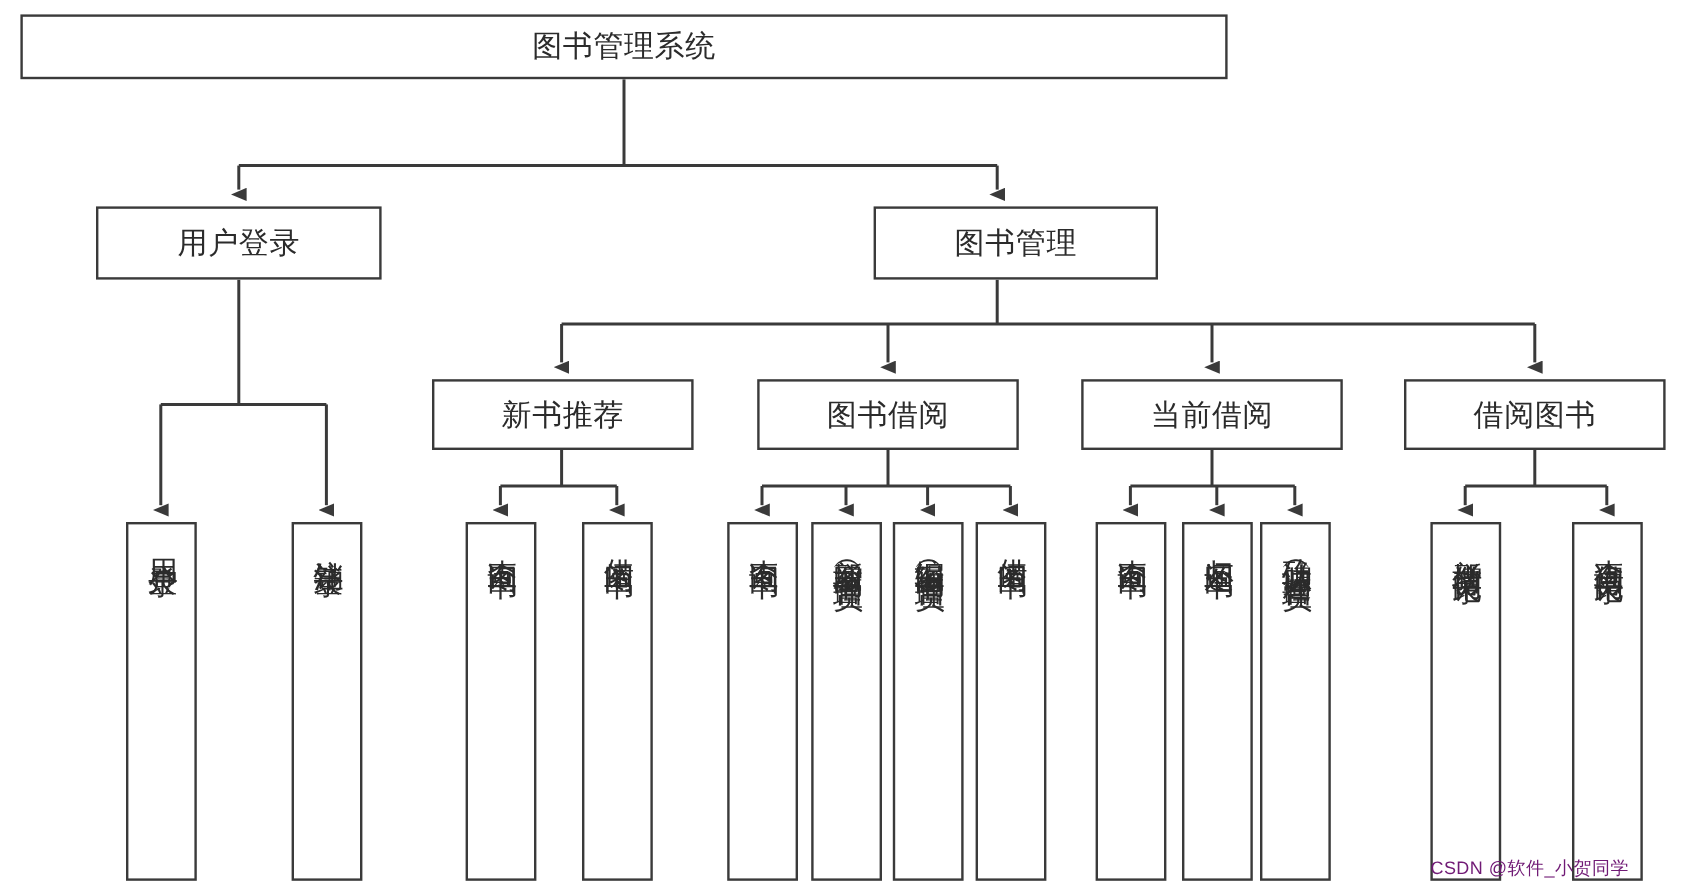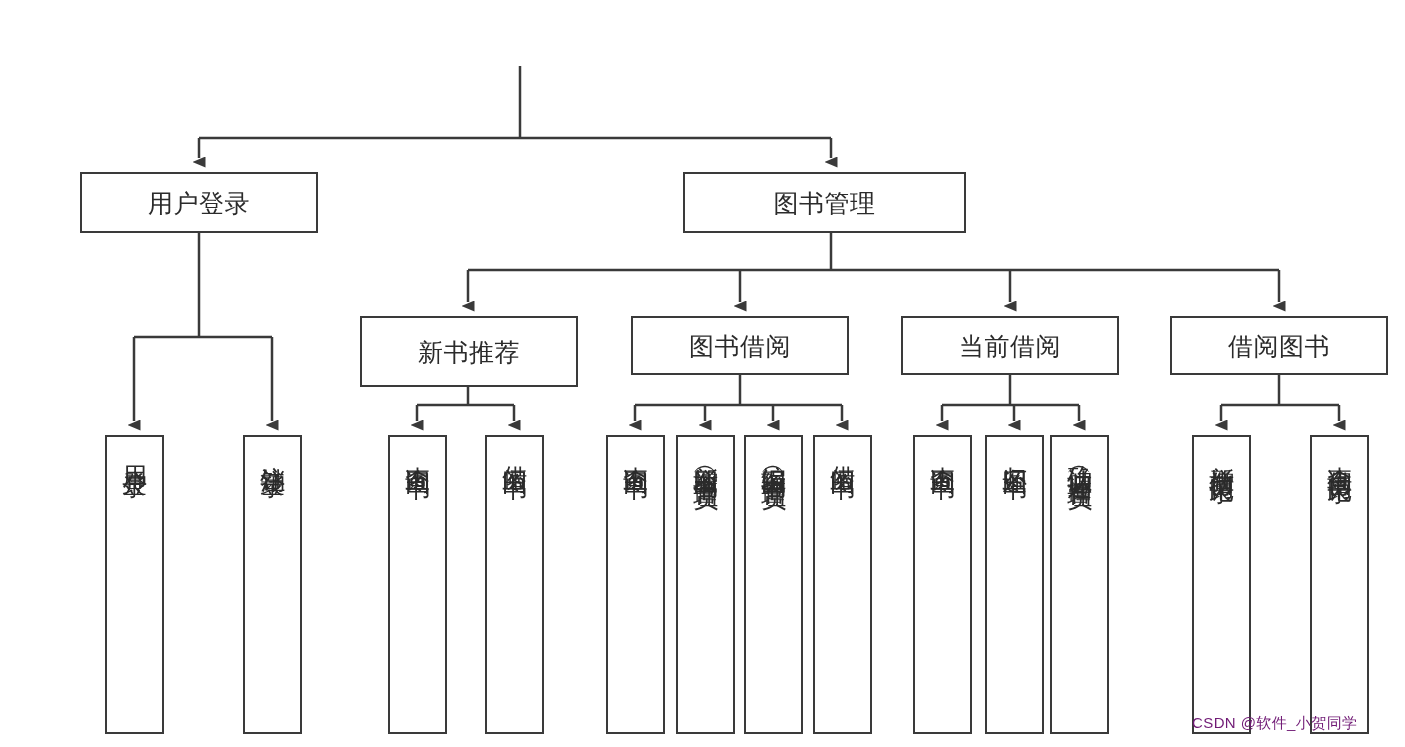--- a/index.html
+++ b/index.html
@@ -116,29 +116,32 @@
       <path d="M1014,405 L1014,421" marker-end="url(#arrow)"></path>
       <path d="M1079,405 L1079,421" marker-end="url(#arrow)"></path>
 
       <path d="M1279,375 L1279,405"></path>
       <path d="M1221,405 L1339,405"></path>
       <path d="M1221,405 L1221,421" marker-end="url(#arrow)"></path>
       <path d="M1339,405 L1339,421" marker-end="url(#arrow)"></path>
     </g>
   </svg>
 
+  <div class="node root horiz" style="left:17px; top:12px; width:1006px; height:54px;">
+    <span class="node-label">图书管理系统</span>
+  </div>
 
   <div class="node horiz" style="left:80px; top:172px; width:238px; height:61px;">
     <span class="node-label">用户登录</span>
   </div>
-  <div class="node horiz" style="left:683px; top:172px; width:283px; height:61px;">
+  <div class="node horiz" style="left:728px; top:172px; width:237px; height:61px;">
     <span class="node-label">图书管理</span>
   </div>
 
-  <div class="node horiz" style="left:360px; top:316px; width:218px; height:71px;">
+  <div class="node horiz" style="left:360px; top:316px; width:218px; height:59px;">
     <span class="node-label">新书推荐</span>
   </div>
   <div class="node horiz" style="left:901px; top:316px; width:218px; height:59px;">
     <span class="node-label">当前借阅</span>
   </div>
   <div class="node horiz" style="left:631px; top:316px; width:218px; height:59px;">
     <span class="node-label">图书借阅</span>
   </div>
   <div class="node horiz" style="left:1170px; top:316px; width:218px; height:59px;">
     <span class="node-label">借阅图书</span>

